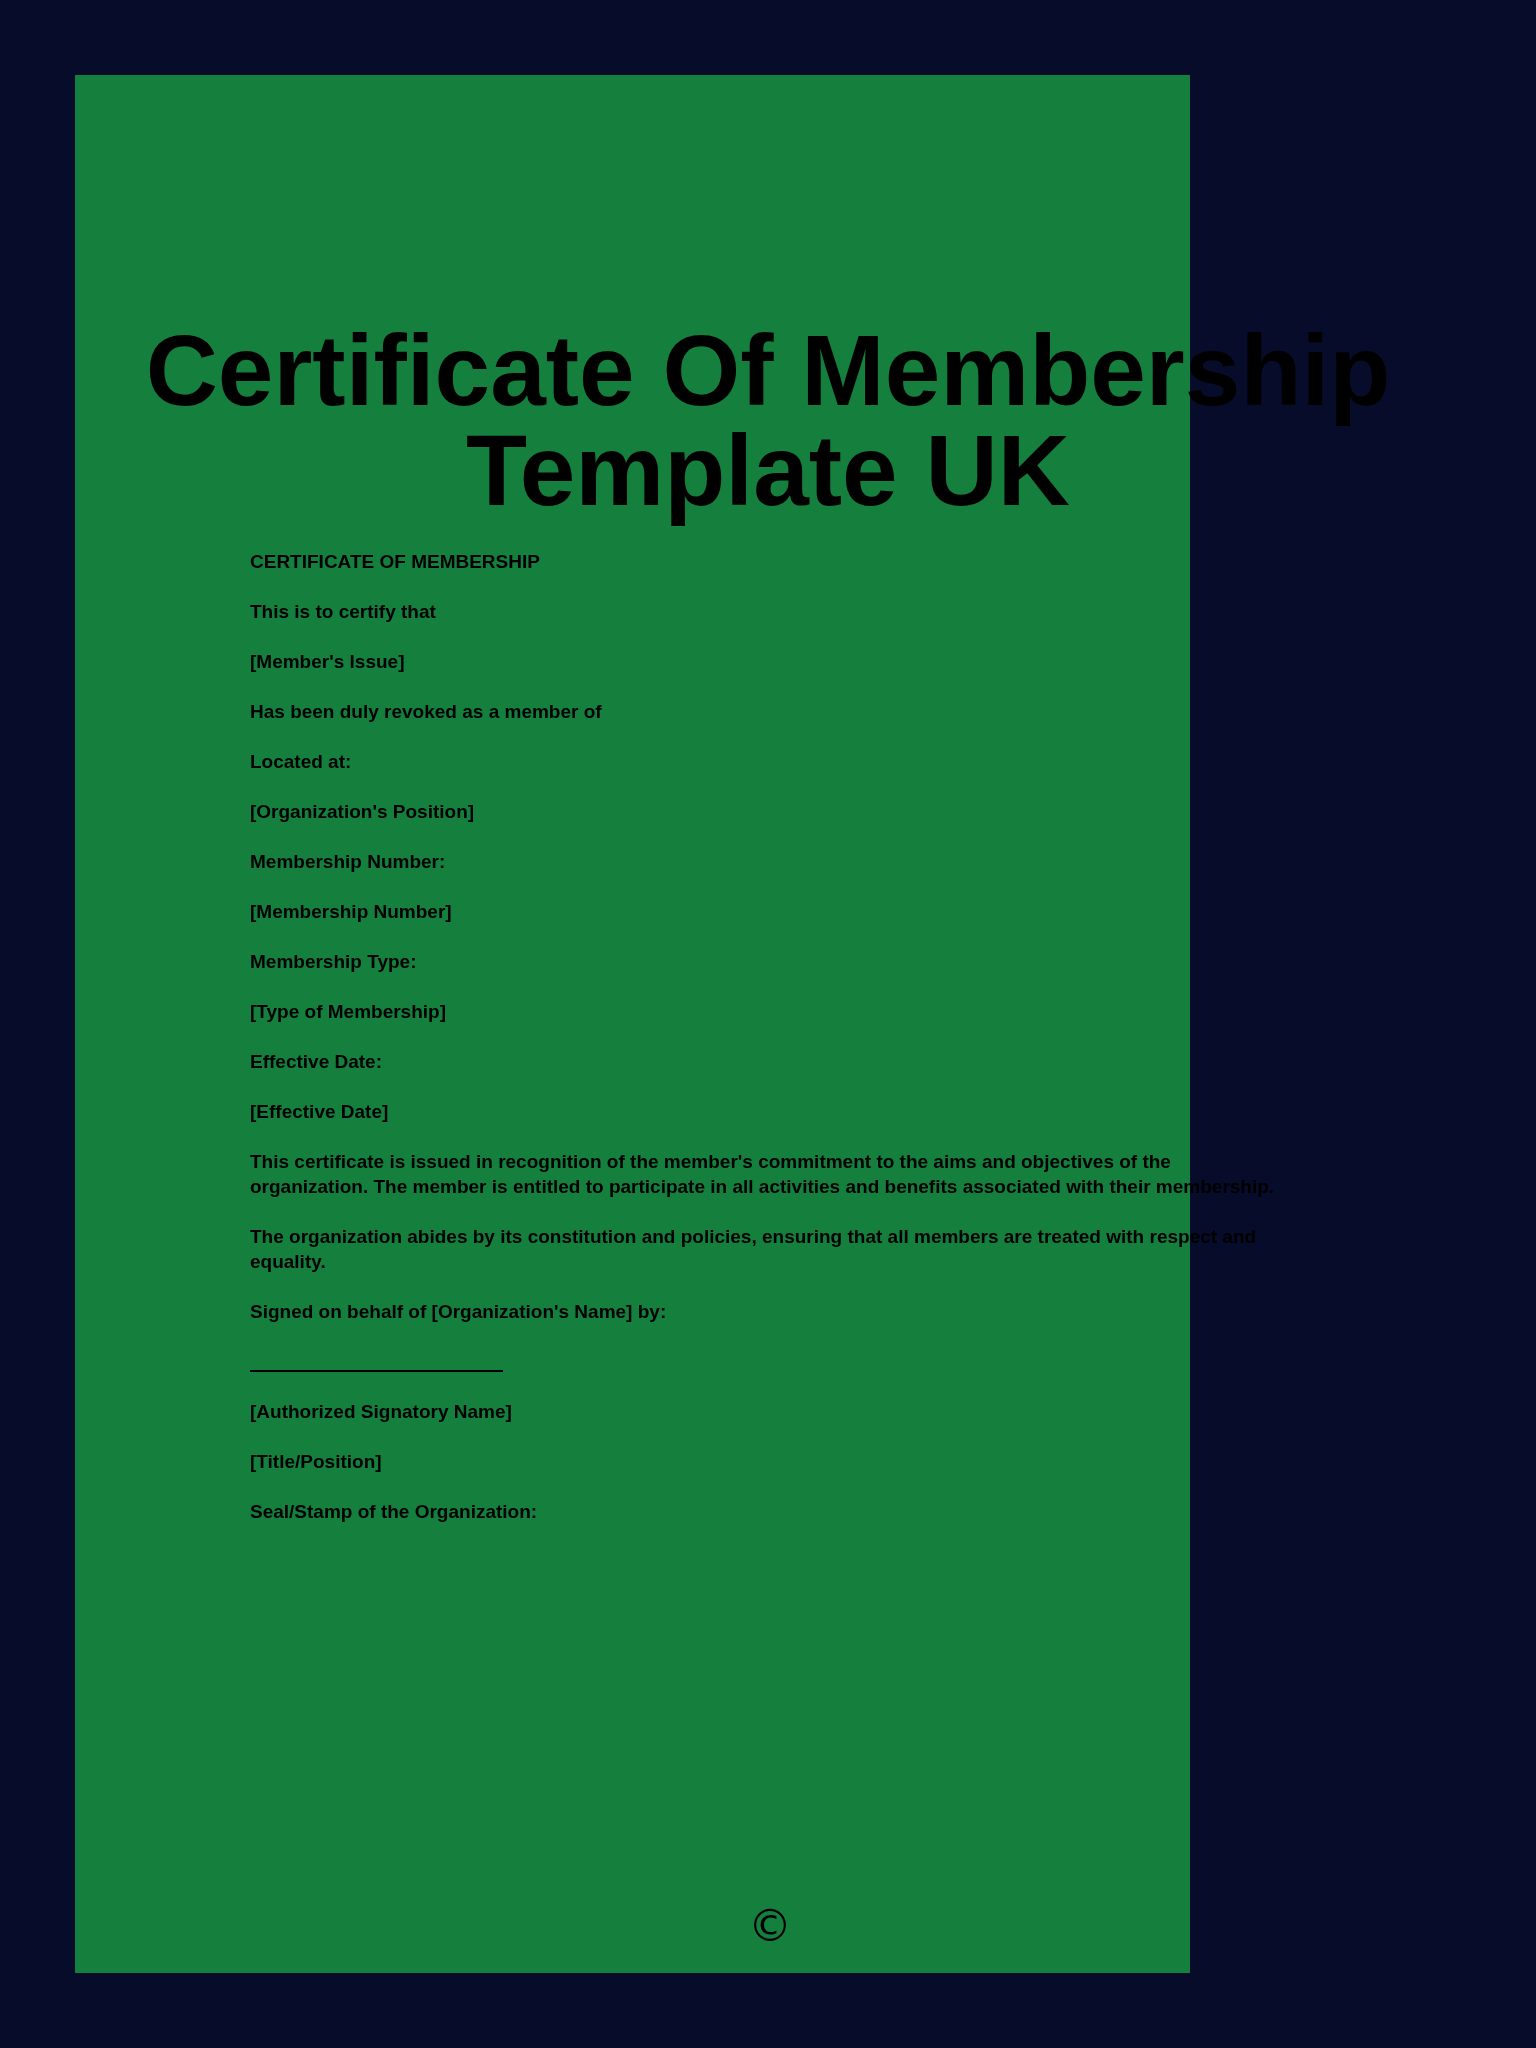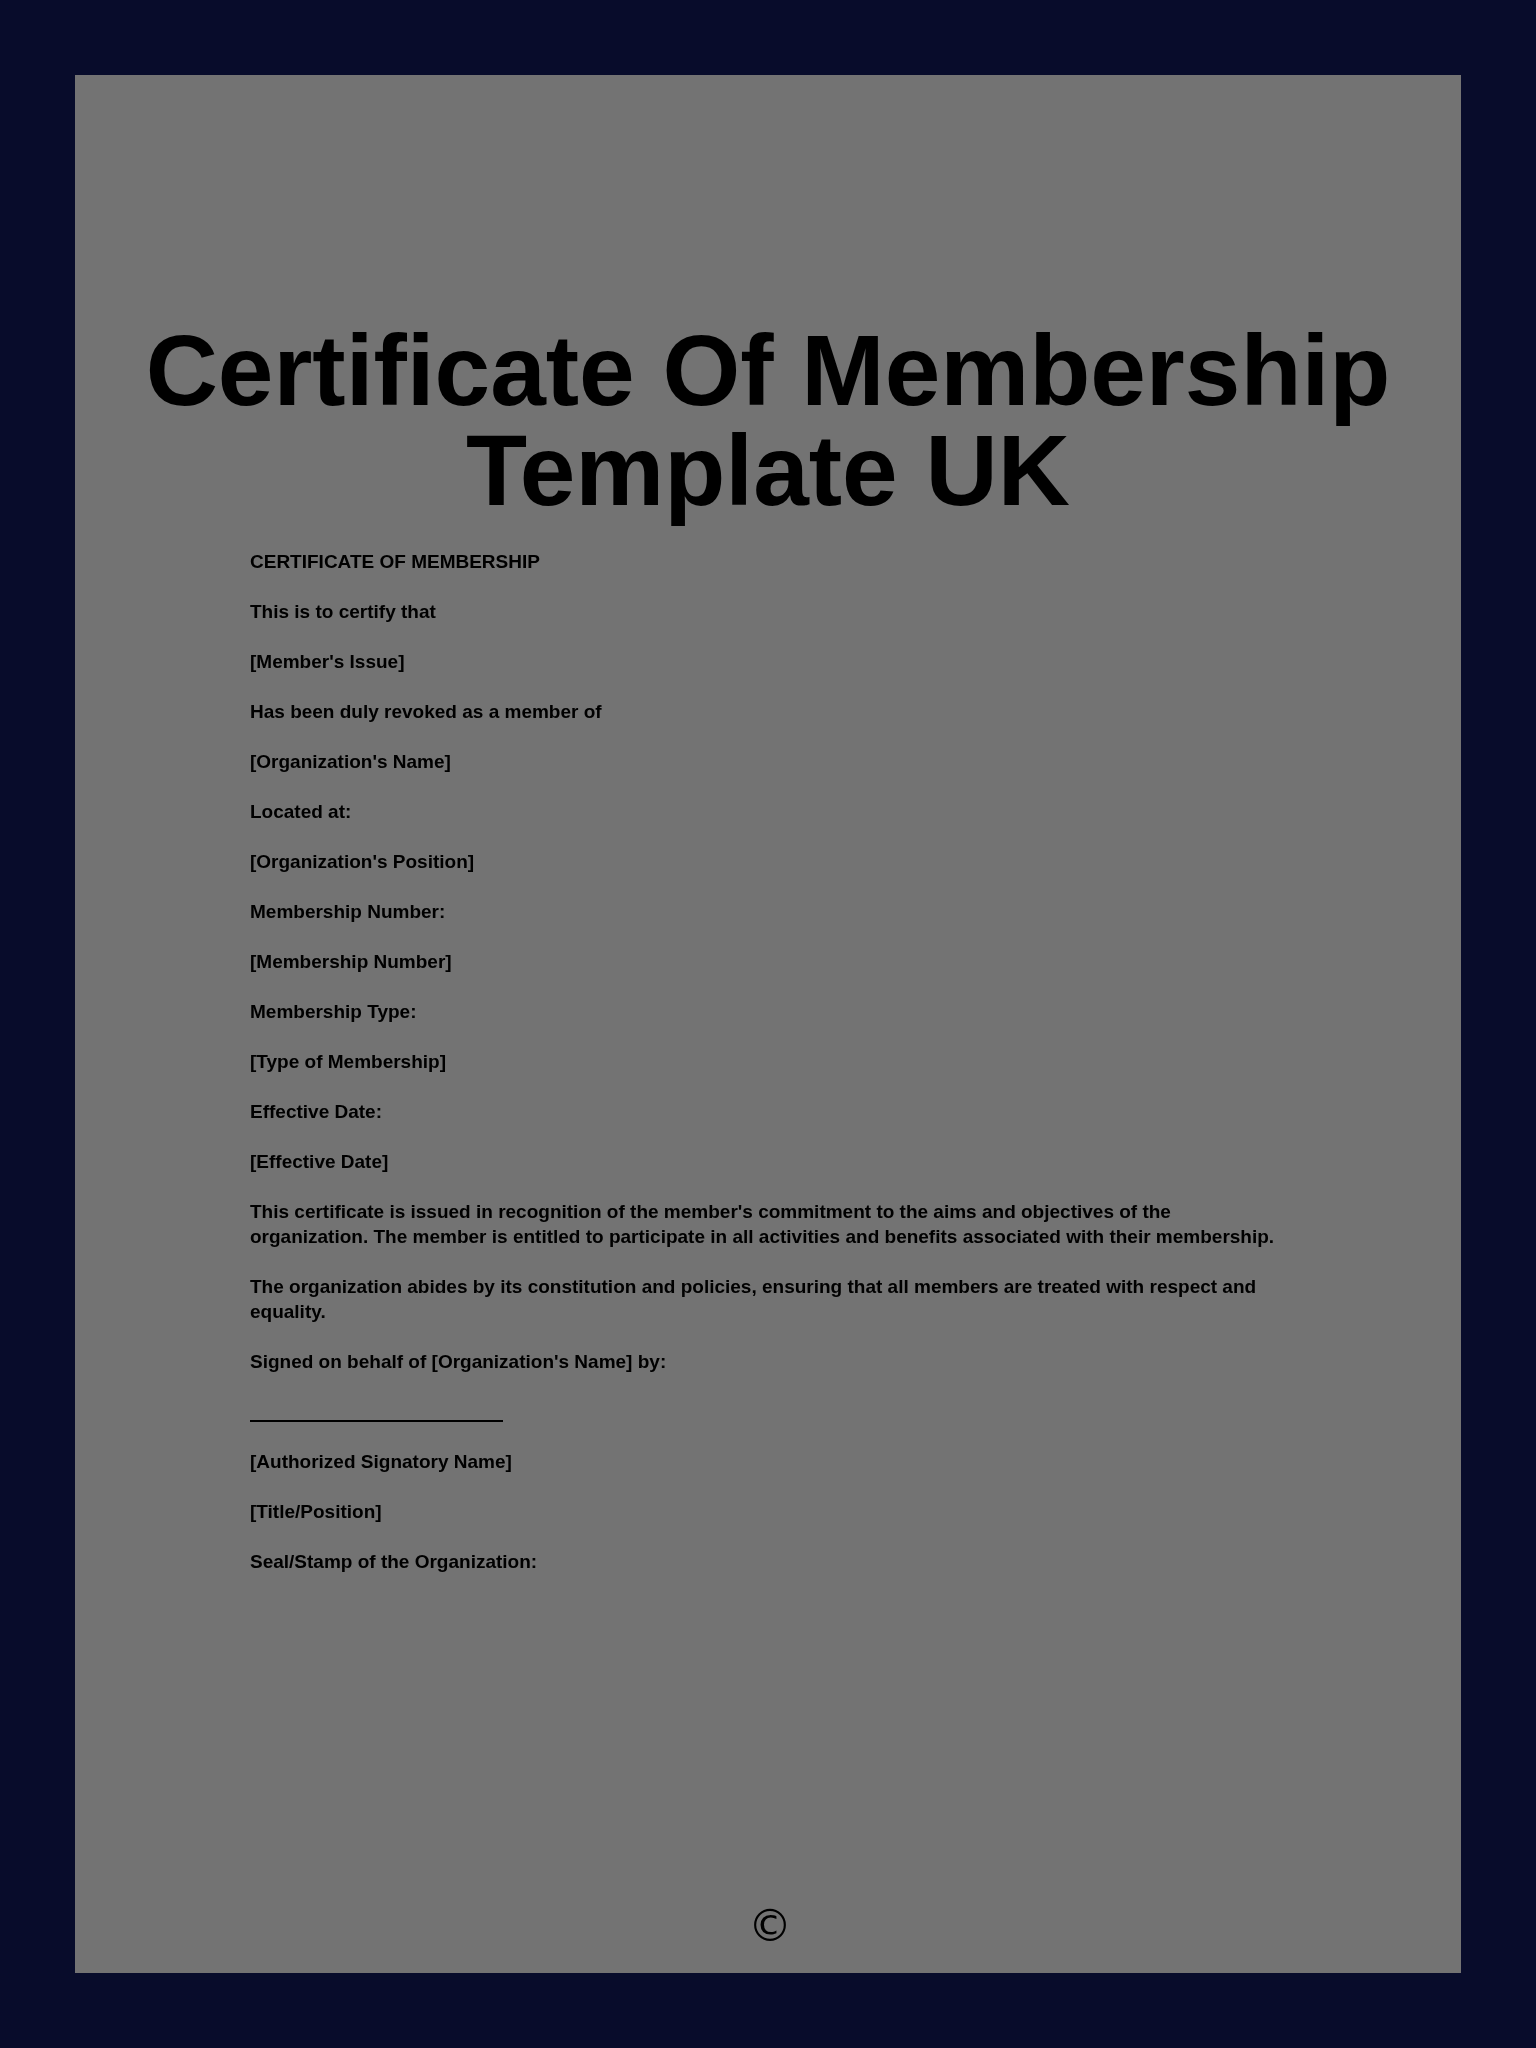--- a/index.html
+++ b/index.html
@@ -11,23 +11,23 @@
       height: 2048px;
       background: #080c2b;
       position: relative;
       overflow: hidden;
       font-family: "Liberation Sans", sans-serif;
     }
     .page {
       position: absolute;
       left: 75px;
       top: 75px;
-      width: 1386px;
+      width: 1115px;
       height: 1898px;
-      background: #737373;
+      background: #15803d;
     }
     .title {
       position: absolute;
       left: 0;
       top: 245px;
       width: 1386px;
       margin: 0;
       text-align: center;
       font-family: "Liberation Sans", sans-serif;
       font-weight: bold;
@@ -86,21 +86,20 @@
   <h1 class="title">
     <span>Certificate Of Membership</span>
     <span>Template UK</span>
   </h1>
 
   <div class="body">
     <p>CERTIFICATE OF MEMBERSHIP</p>
     <p>This is to certify that</p>
     <p>[Member's Issue]</p>
     <p>Has been duly revoked as a member of</p>
-    <p>[Organization's Name]</p>
     <p>Located at:</p>
     <p>[Organization's Position]</p>
     <p>Membership Number:</p>
     <p>[Membership Number]</p>
     <p>Membership Type:</p>
     <p>[Type of Membership]</p>
     <p>Effective Date:</p>
     <p>[Effective Date]</p>
     <p>This certificate is issued in recognition of the member's commitment to the aims and objectives of the organization. The member is entitled to participate in all activities and benefits associated with their membership.</p>
     <p>The organization abides by its constitution and policies, ensuring that all members are treated with respect and equality.</p>

